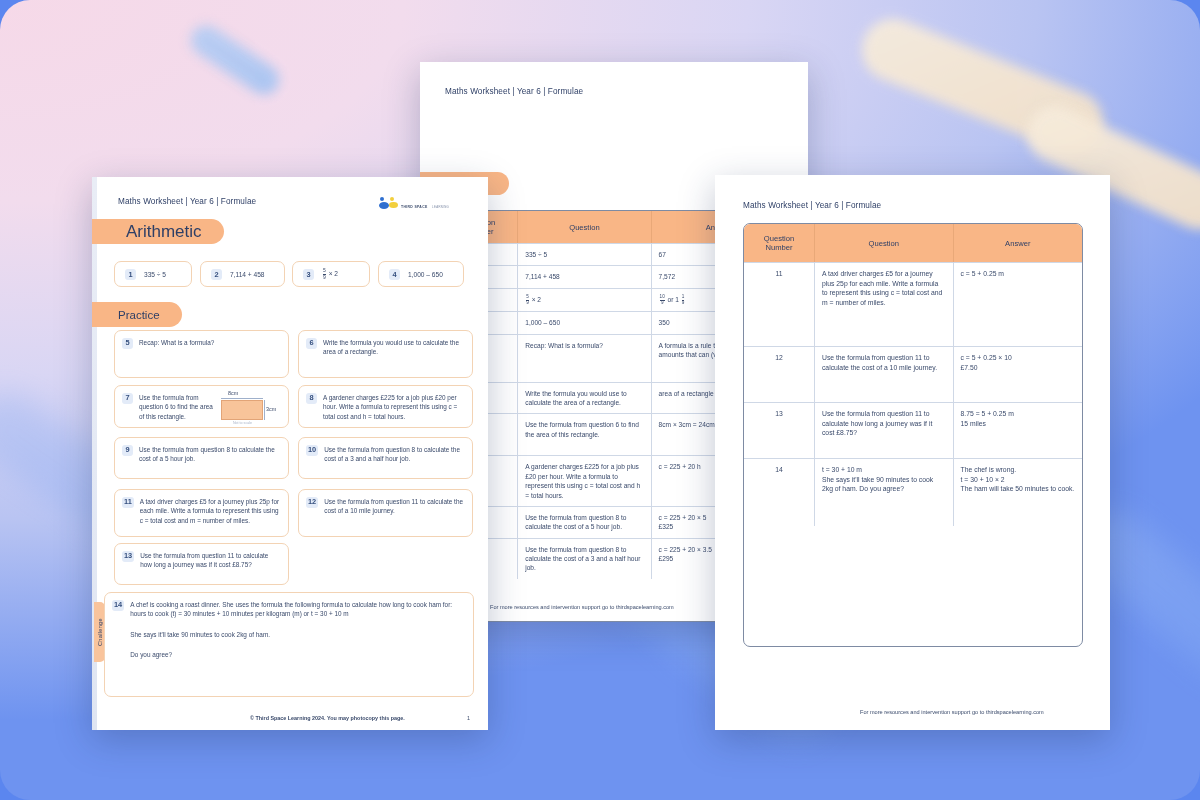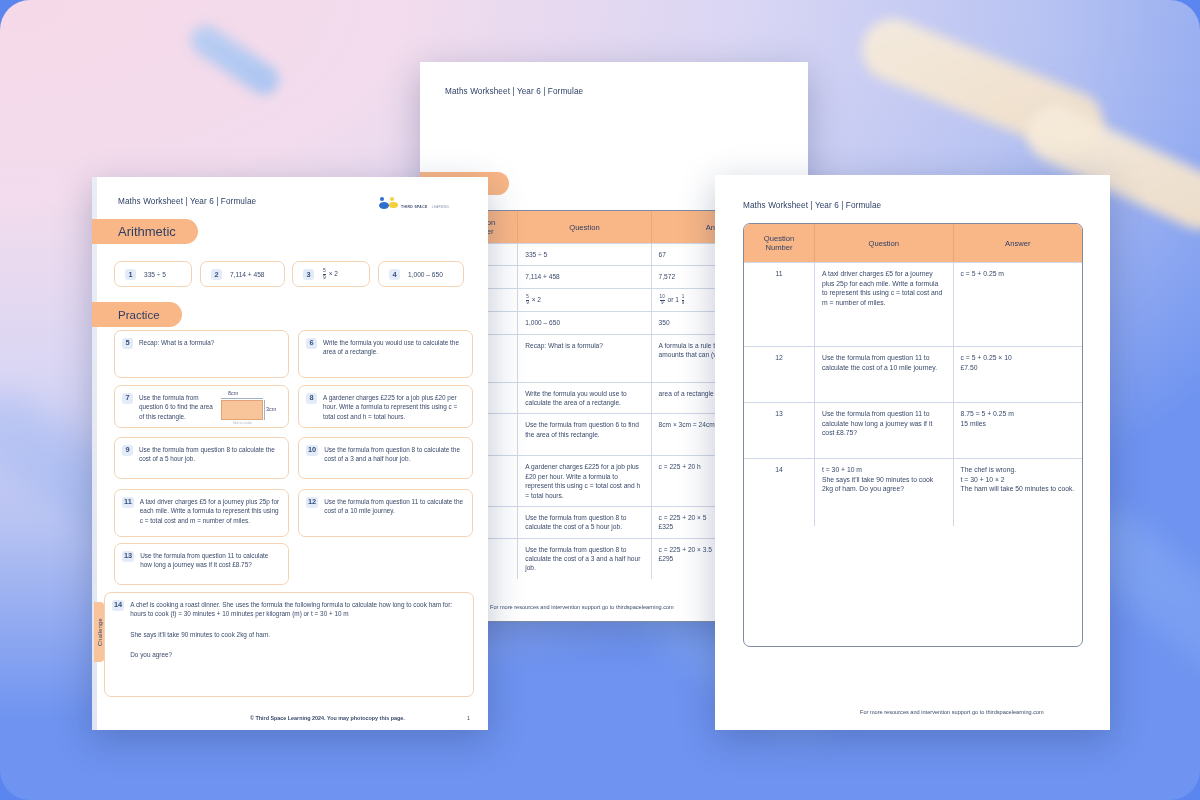--- a/index.html
+++ b/index.html
@@ -380,21 +380,21 @@
         <i class="lm-y1"></i>
         <i class="lm-y2"></i>
     </span>
     <span class="logo-txt">
       <span class="l1">THIRD SPACE</span>
       <span class="l2">LEARNING</span>
     </span>
   </div>
 
   <div style="position:absolute; left:0px; top:42px;">
-    <div class="pill-heading" style="border-radius:0 999px 999px 0; padding-left:26px; height:25px; font-size:13px;">Arithmetic</div>
+    <div class="pill-heading" style="border-radius:0 999px 999px 0; padding-left:34px; height:25px; font-size:17px;">Arithmetic</div>
   </div>
 
   <div class="acard" style="left:22px; top:84px; width:78px;">
     <span class="qbadge">1</span>
     <span>335 ÷ 5</span>
   </div>
   <div class="acard" style="left:108px; top:84px; width:85px;">
     <span class="qbadge">2</span>
     <span>7,114 + 458</span>
   </div>

